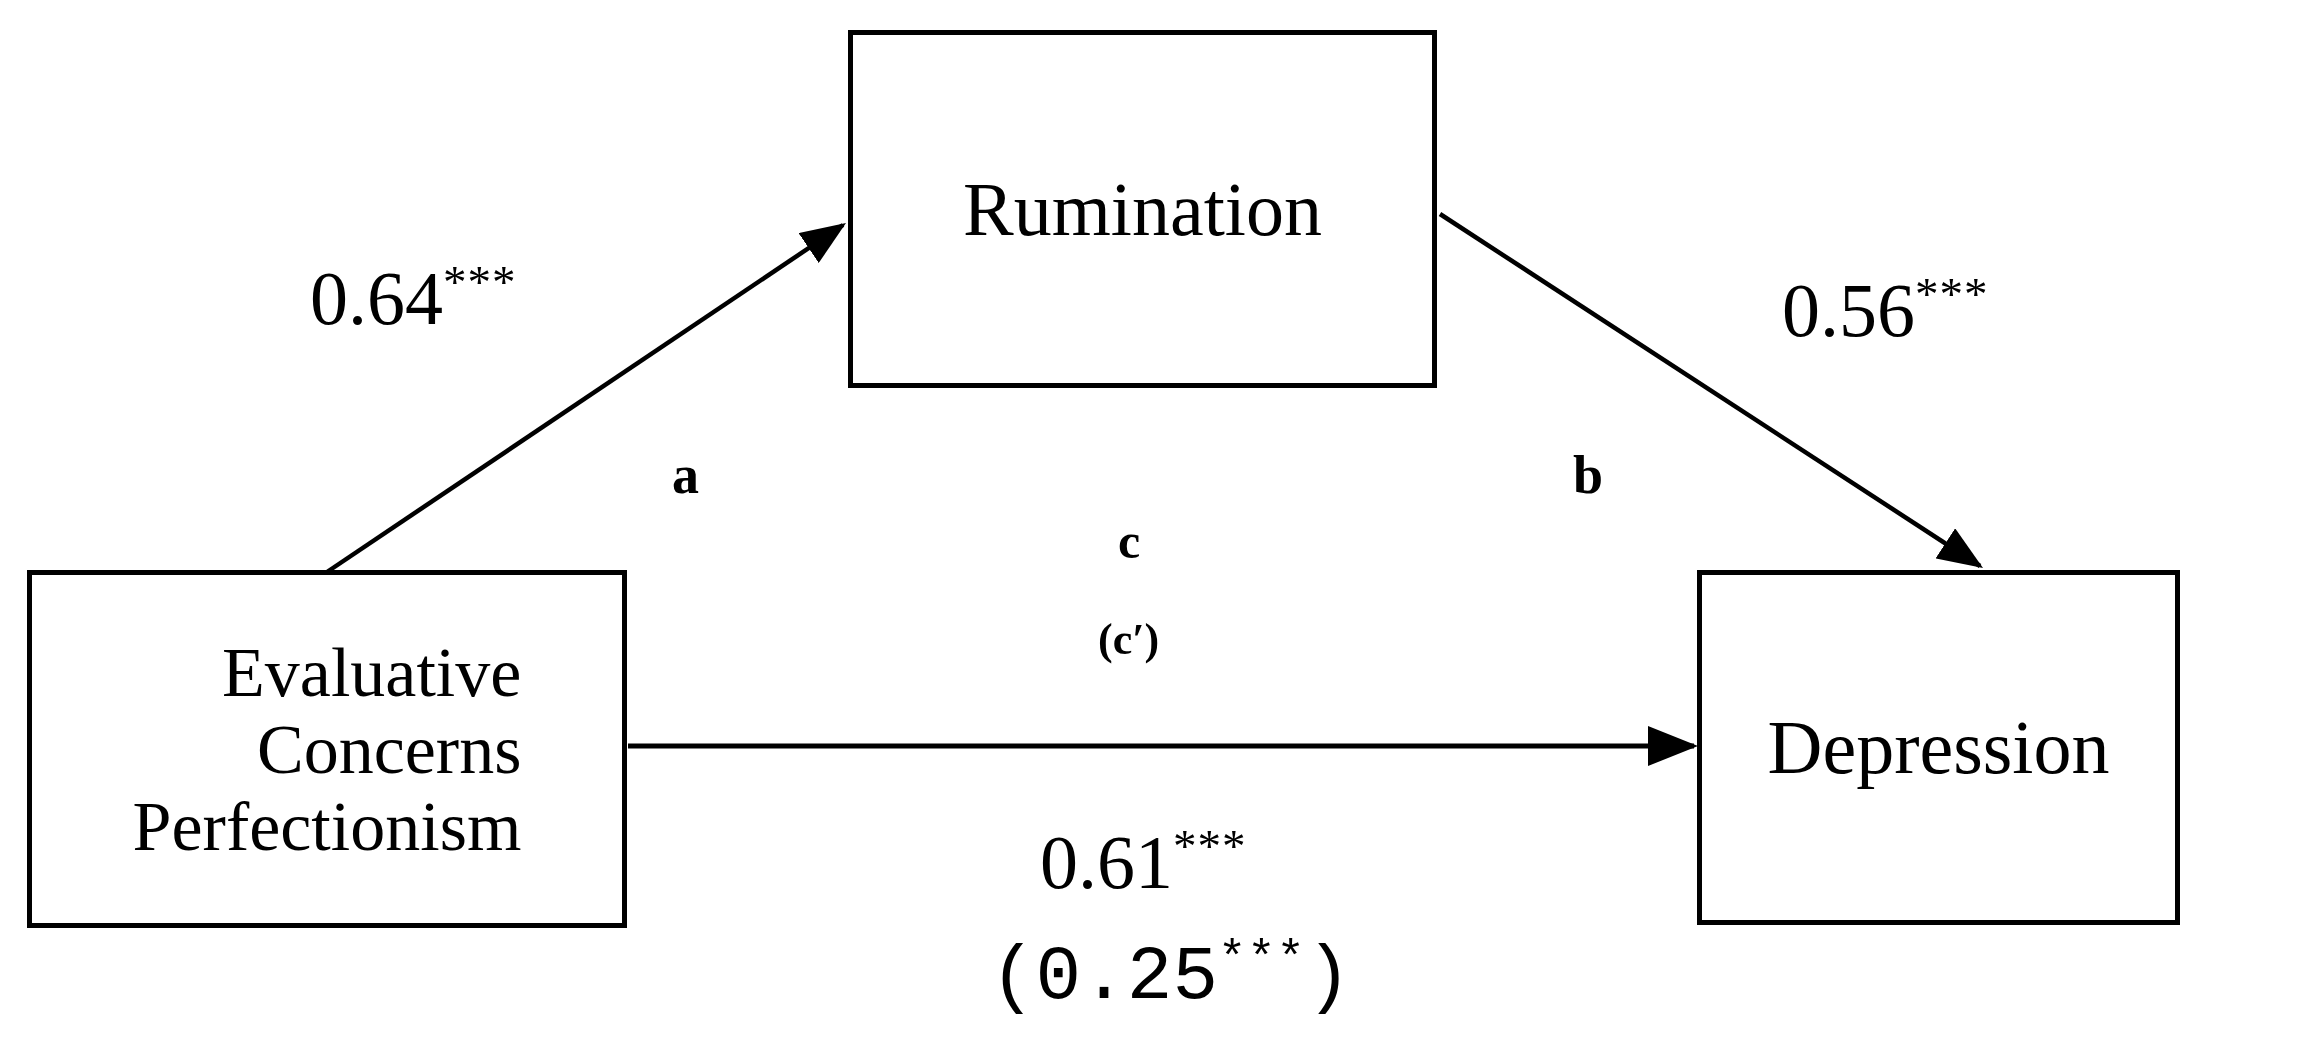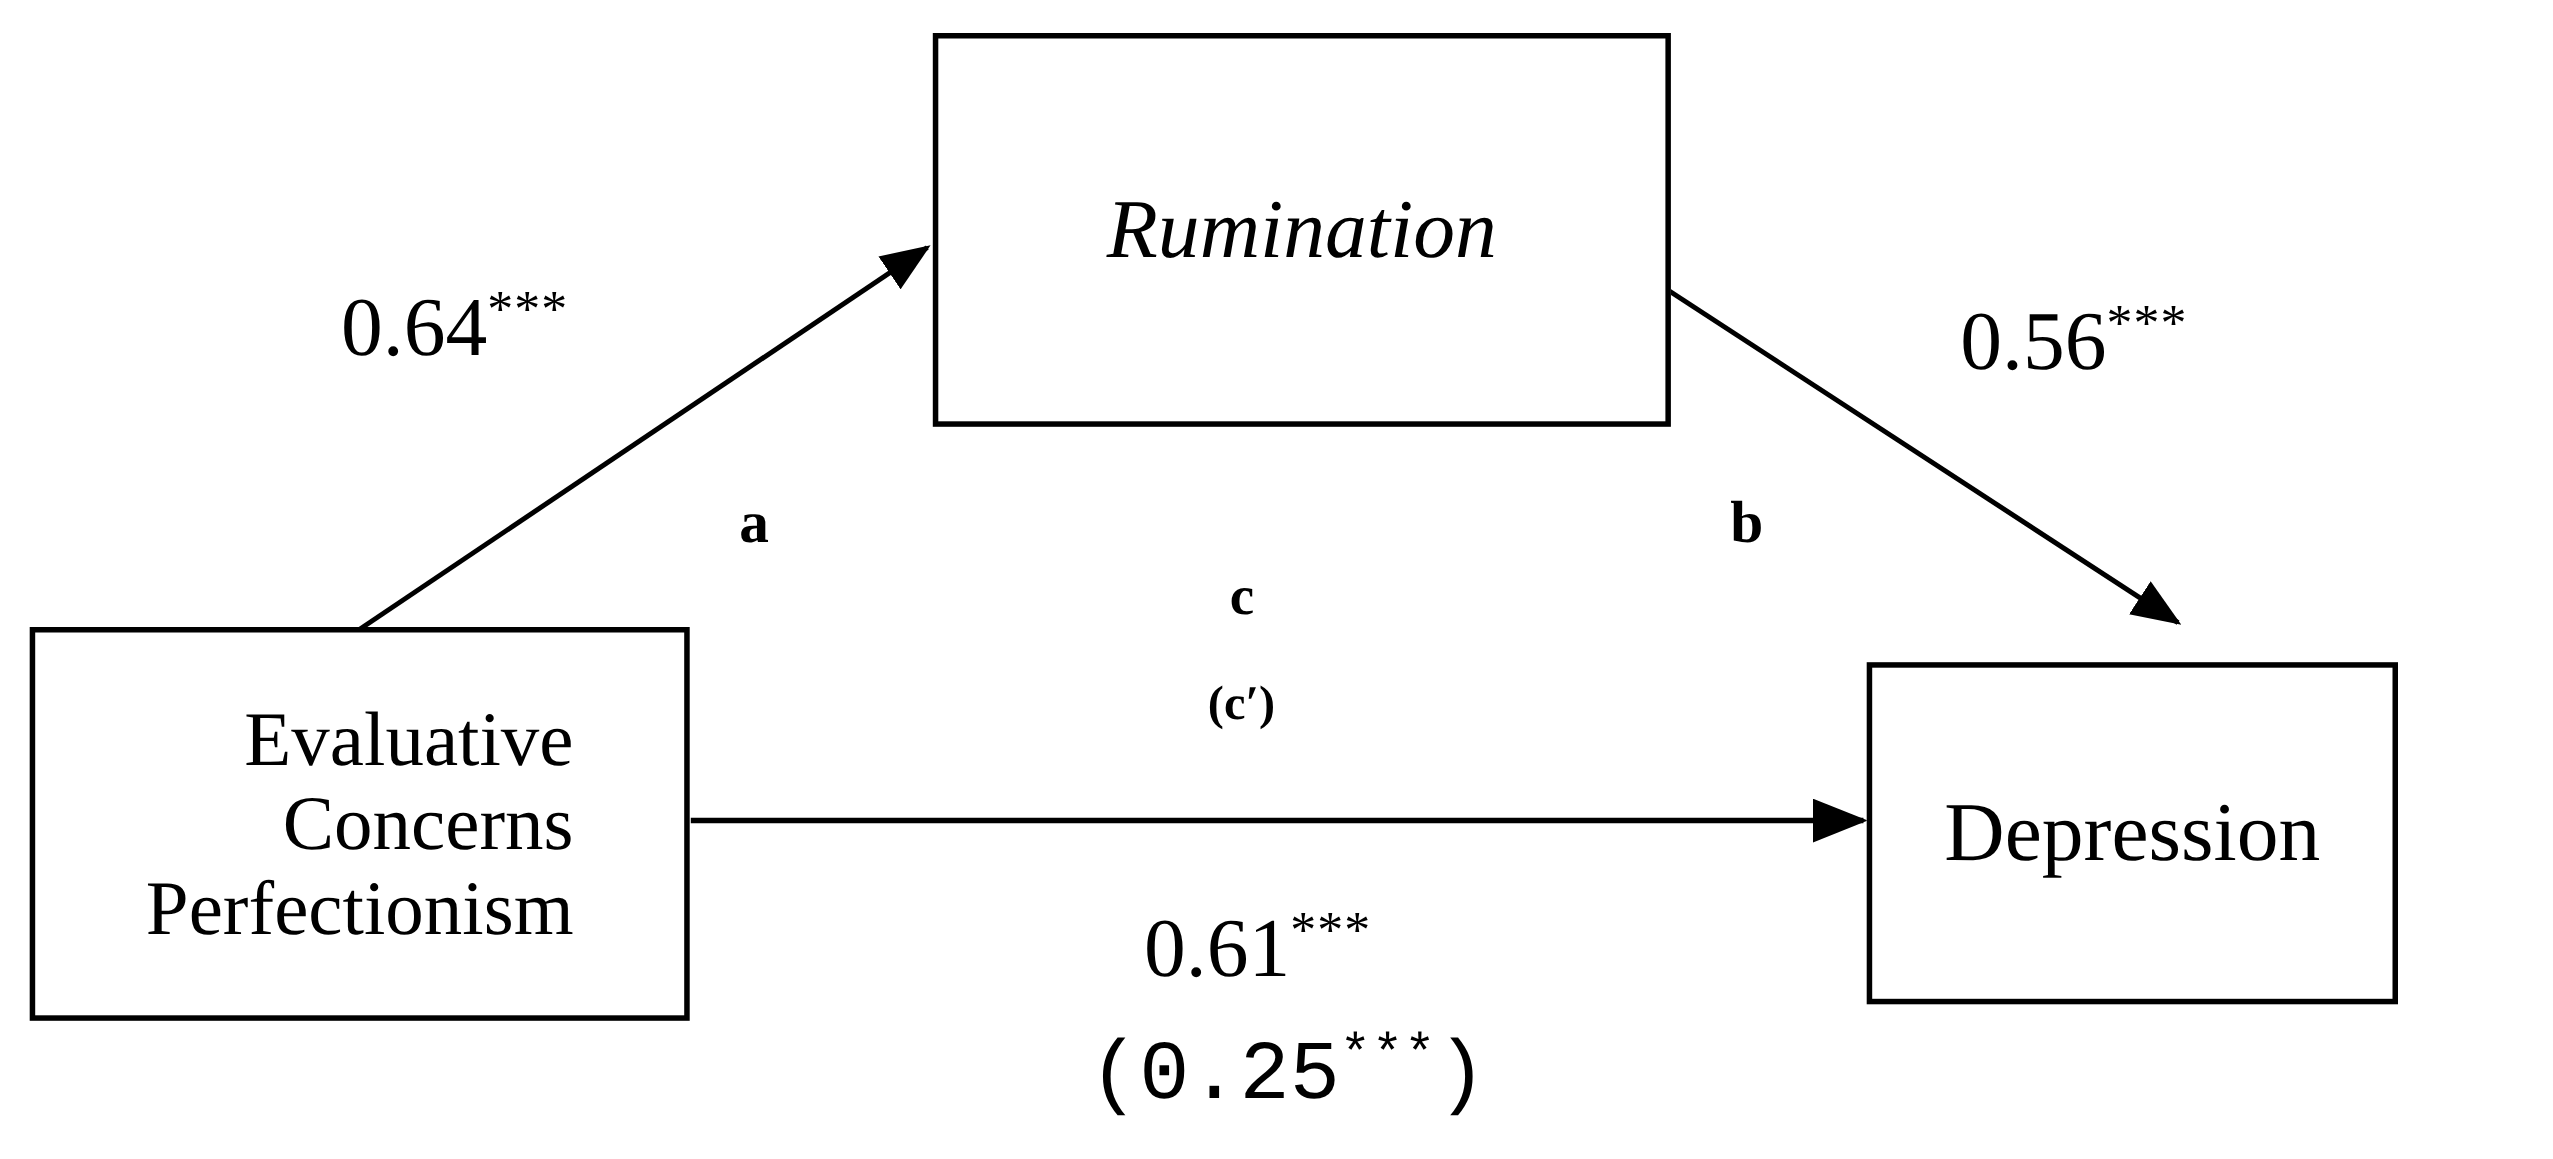--- a/index.html
+++ b/index.html
@@ -54,30 +54,28 @@
     height: 358px;
   }
   #box-ecp .node-label {
     font-size: 70px;
     line-height: 1.10;
     text-align: right;
   }
   #box-rumination {
     left: 848px;
     top: 30px;
-    width: 671px;
+    width: 589px;
     height: 358px;
-    font-style: italic;
   }
   #box-depression {
     left: 1697px;
     top: 570px;
     width: 483px;
-    height: 311px;
-    margin-top: 32px;
+    height: 355px;
   }
   
   .coef {
     position: absolute;
     font-family: "Liberation Serif", "DejaVu Serif", serif;
     font-size: 76px;
     line-height: 1;
     color: #000000;
     white-space: nowrap;
     z-index: 4;

